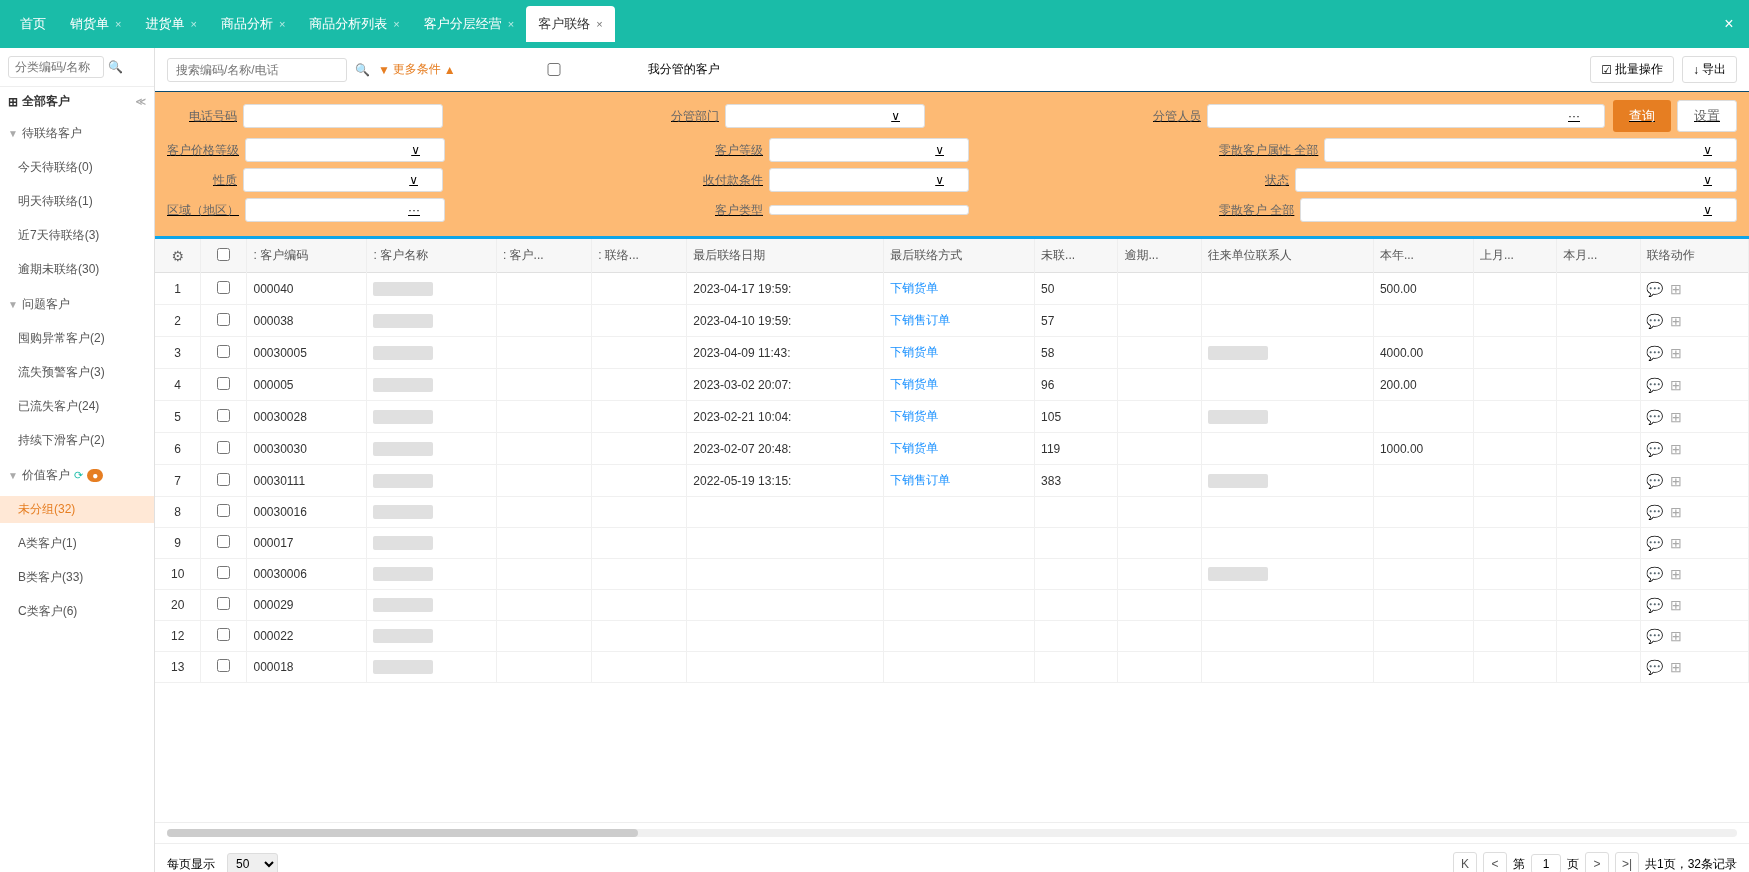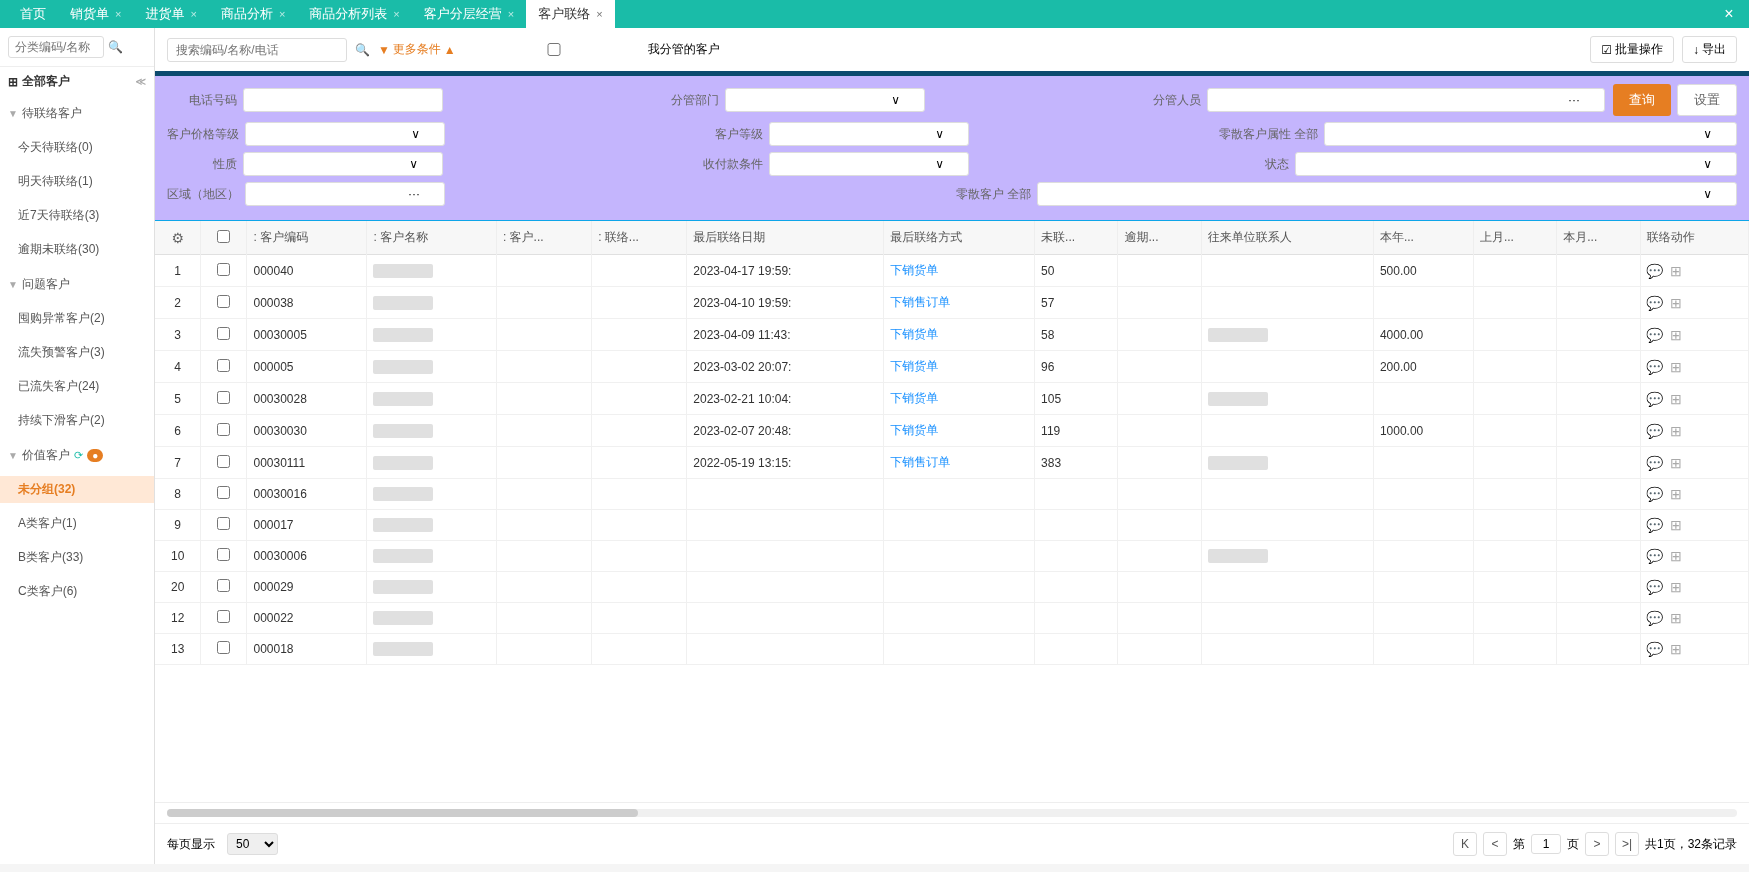--- a/index.html
+++ b/index.html
@@ -3,21 +3,21 @@
   <meta charset="utf-8">
   <style>
     * { box-sizing: border-box; margin: 0; padding: 0; font-family: 'Microsoft YaHei', Arial, sans-serif; font-size: 12px; }
     body { background: #f5f5f5; overflow: hidden; }
 
     
     .top-nav {
       background: #1abca8;
       display: flex;
       align-items: center;
-      height: 28px;
+      height: 48px;
       padding: 0 8px;
       color: white;
     }
     .nav-tab {
       padding: 0 12px;
       height: 36px;
       display: flex;
       align-items: center;
       cursor: pointer;
       color: white;
@@ -119,21 +119,20 @@
     .sidebar-item {
       padding: 5px 8px 5px 18px;
       color: #555;
       cursor: pointer;
       font-size: 12px;
       margin-top: 7px;
     }
     .sidebar-item.active {
       background: #ffe8d6;
       color: #e67e22;
-      font-weight: bold;
     }
     .badge-orange {
       background: #e67e22;
       color: white;
       border-radius: 10px;
       padding: 1px 5px;
       font-size: 10px;
       margin-left: 4px;
     }
 
@@ -142,21 +141,21 @@
       flex: 1;
       display: flex;
       flex-direction: column;
       overflow: hidden;
     }
 
     
     .filter-bar {
       background: white;
       padding: 8px 12px;
-      border-bottom: 5px solid #0c4a6e;
+      border-bottom: 1px solid #0c4a6e;
       display: flex;
       align-items: center;
       gap: 8px;
     }
     .filter-bar input {
       border: 1px solid #ddd;
       border-radius: 3px;
       padding: 4px 8px;
       font-size: 12px;
       width: 180px;
@@ -192,23 +191,24 @@
       padding: 4px 10px;
       border-radius: 3px;
       cursor: pointer;
       display: flex;
       align-items: center;
       gap: 3px;
     }
 
     
     .filter-panel {
-      background: #c4b5fd;
-      border-bottom: 1px solid #0ea5e9;
+      background: #fdba74;
+      border-bottom: 3px solid #0ea5e9;
       padding: 8px 12px;
+      text-decoration: underline;
     }
     .filter-row {
       display: flex;
       align-items: center;
       gap: 8px;
       margin-bottom: 6px;
     }
     .filter-label {
       color: #666;
       min-width: 70px;
@@ -540,20 +540,27 @@
           </div>
         </div>
       </div>
 
       <div class="filter-row">
         <div class="filter-group">
           <span class="filter-label">区域（地区）</span>
           <div class="filter-select" style="width:200px;">
             <span></span>
             <span>···</span>
+          </div>
+        </div>
+        <div class="filter-group">
+          <span class="filter-label">客户类型</span>
+          <div class="filter-select" style="width:200px;">
+            <span></span>
+            <span></span>
           </div>
         </div>
         <div class="filter-group">
           <span class="filter-label">零散客户 全部</span>
           <div class="filter-select" style="flex:1;">
             <span></span>
             <span>∨</span>
           </div>
         </div>
       </div>

